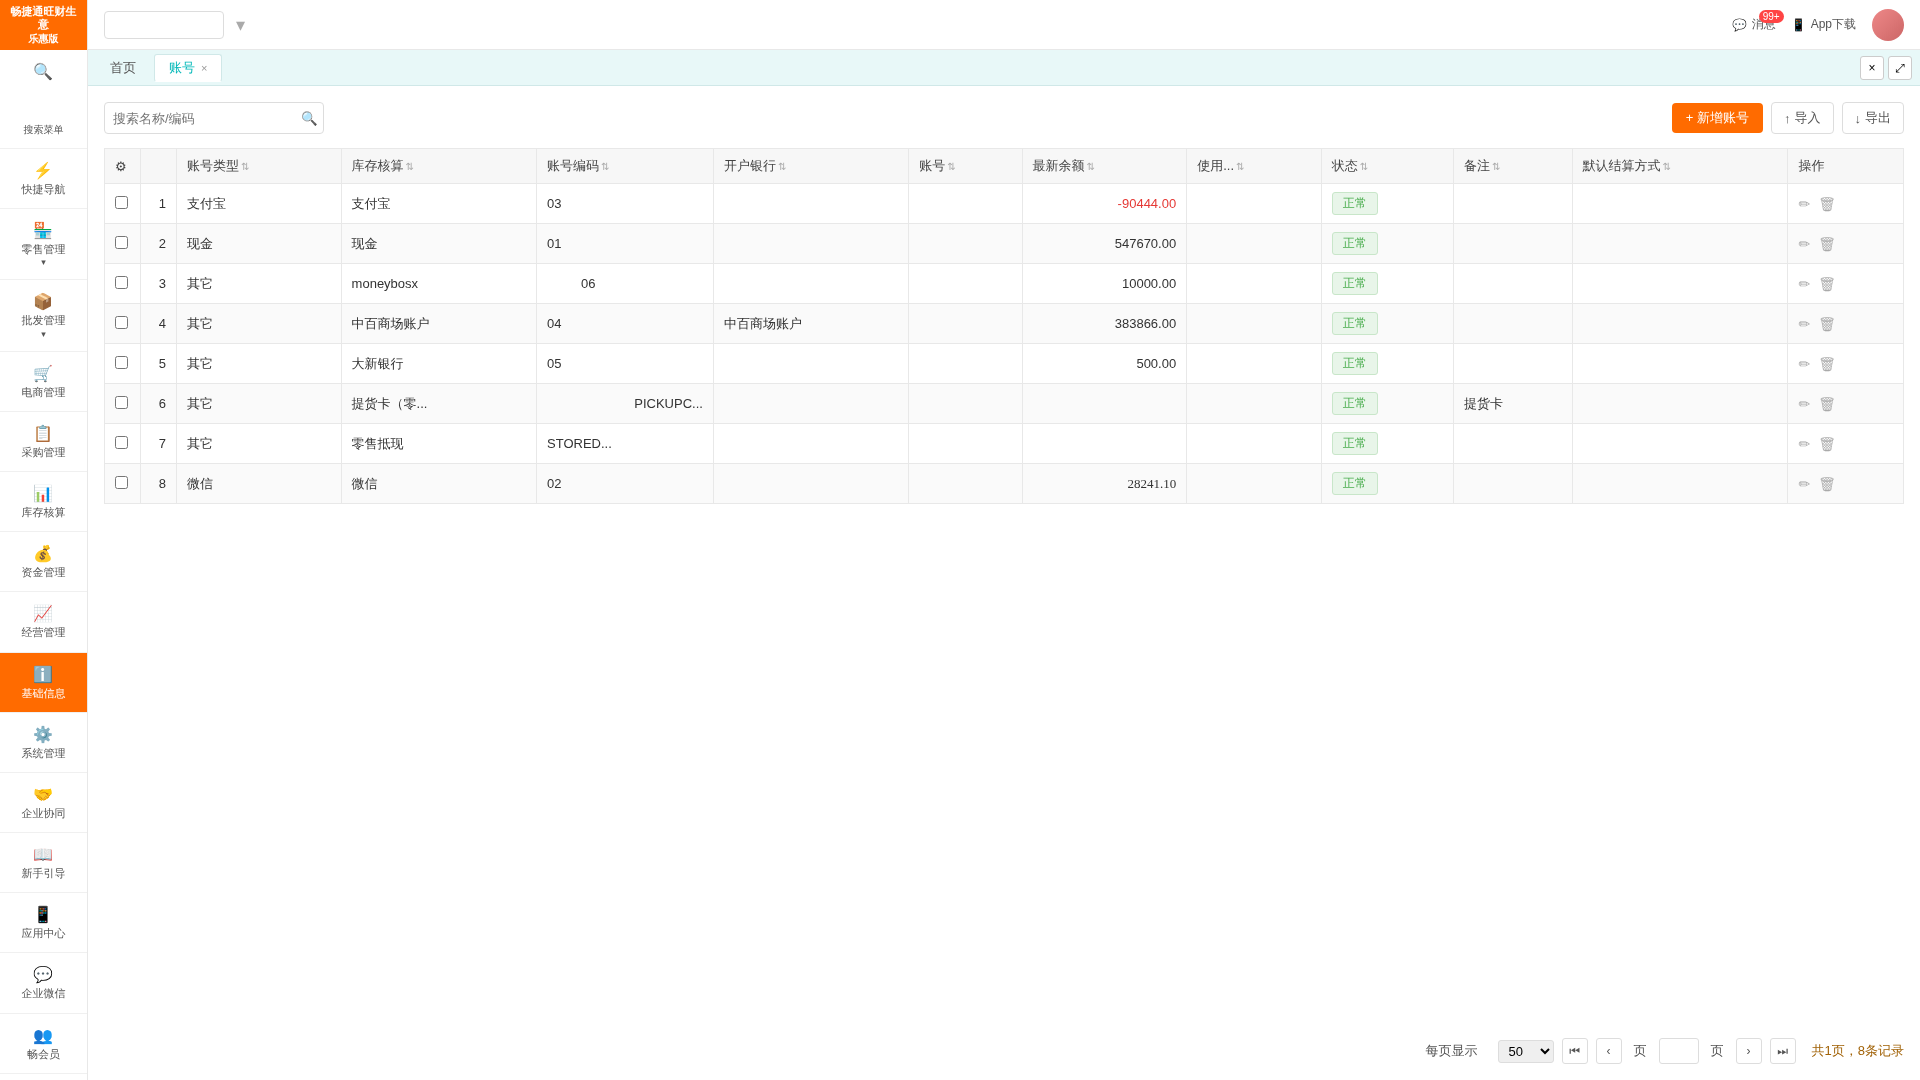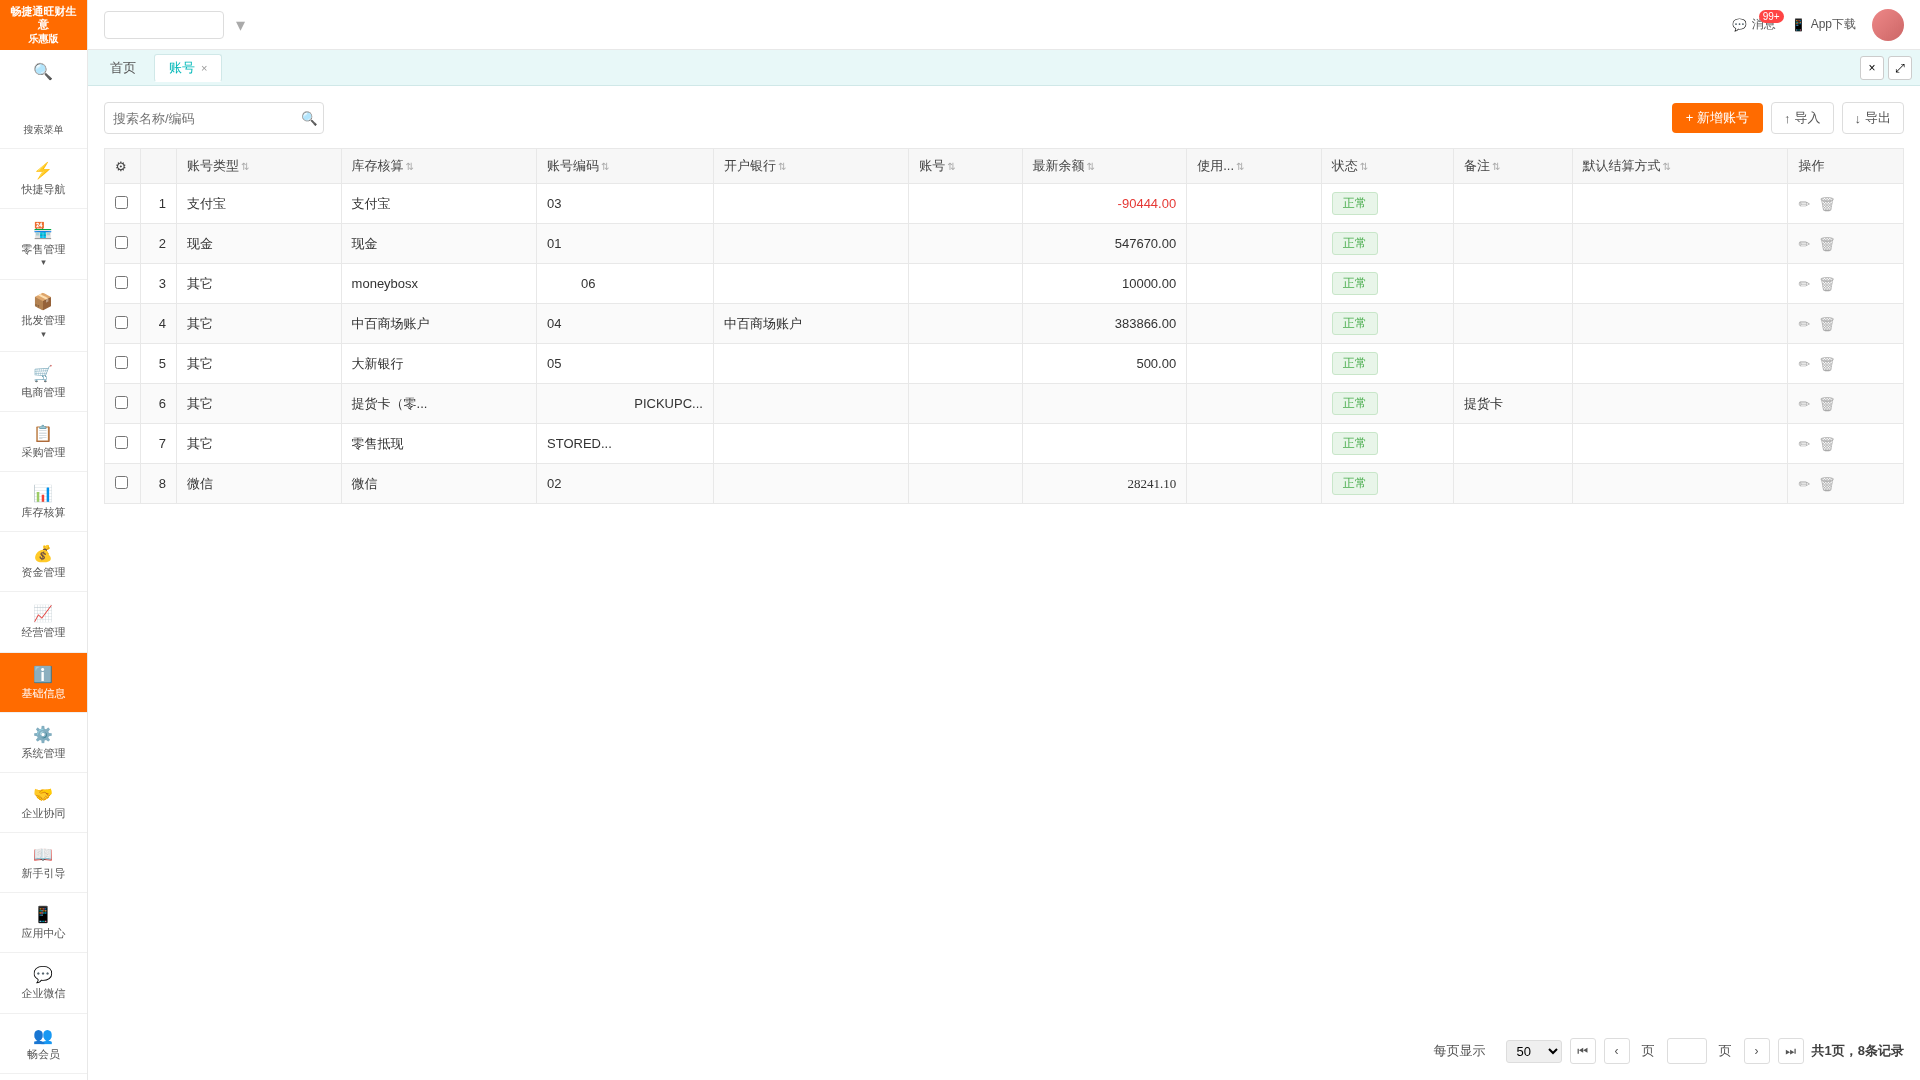--- a/index.html
+++ b/index.html
@@ -664,17 +664,17 @@
           <option>100</option>
         </select>
       </div>
       <button class="page-btn">⏮</button>
       <button class="page-btn">‹</button>
       <span style="margin:0 4px;">页</span>
       <input class="page-input" type="text" style="">
       <span style="margin:0 4px;">页</span>
       <button class="page-btn">›</button>
       <button class="page-btn">⏭</button>
-      <span style="margin-left:0;color:#404040;font-weight:bold;">共1页，8条记录</span>
+      <span style="margin-left:8px;color:#a16207;">共1页，8条记录</span>
     </div>
 
   </div>
 </div>
 
 </body></html>

